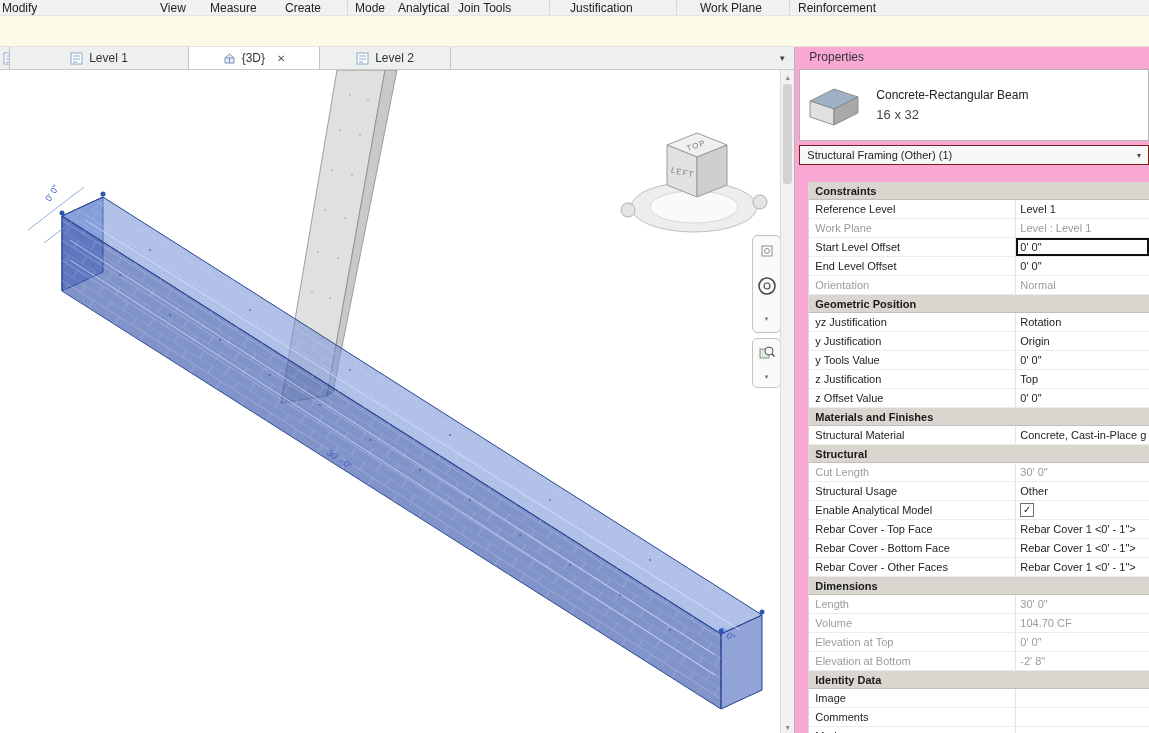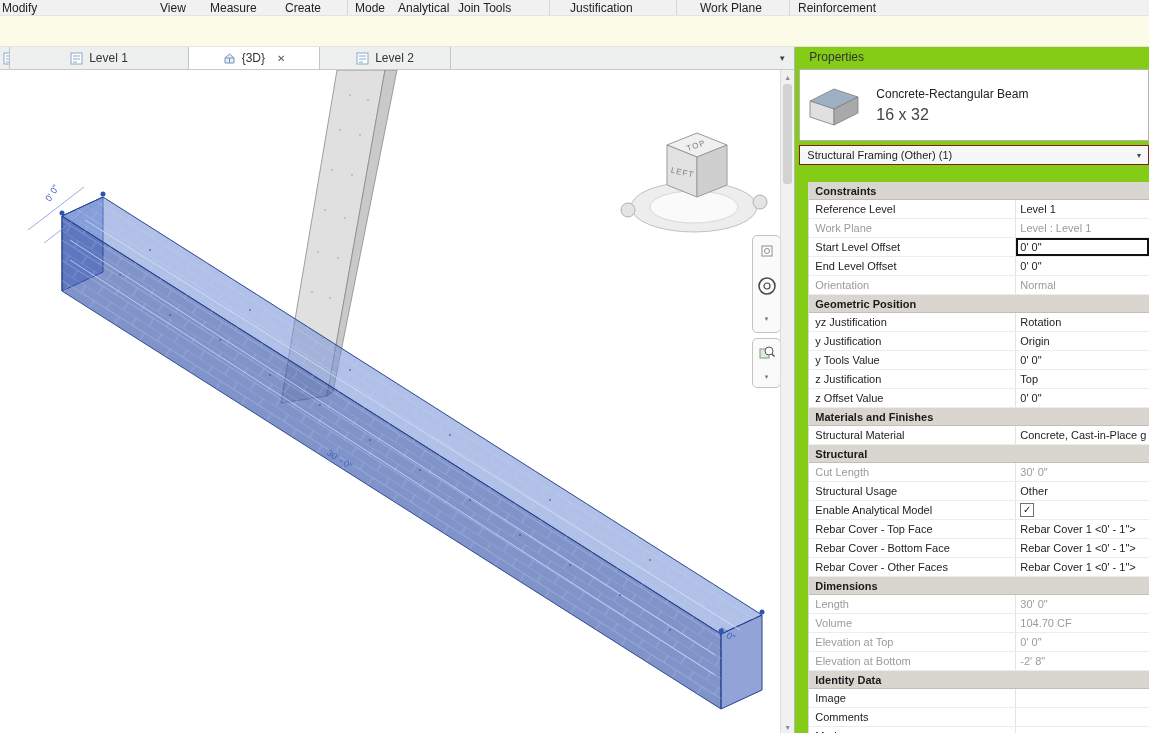--- a/index.html
+++ b/index.html
@@ -46,28 +46,28 @@
 
   
   .vscroll{position:absolute;right:0;top:0;width:13px;height:100%;background:#f1f1f1;
            border-left:1px solid #dcdcdc;display:flex;flex-direction:column;}
   .sbtn{height:14px;display:flex;align-items:center;justify-content:center;
         font-size:7px;color:#8c8c8c;}
   .sthumb{width:9px;margin:0 auto;height:100px;background:#d2d2d2;border-radius:3px;}
   .sdown{margin-top:auto;}
 
   
-  .props{width:354px;background:#84cc16;border-left:1px solid #b5b5b5;
+  .props{width:354px;background:#f9a8d4;border-left:1px solid #b5b5b5;
          display:flex;flex-direction:column;overflow:hidden;}
   .props-title{height:20px;display:flex;align-items:center;padding-left:14px;
                font-size:12px;color:#333;}
   .typebox{margin:2px 0 0 4px;border:1px solid #b3b3b3;background:#fff;height:66px;
            display:flex;align-items:center;gap:10px;padding:2px 4px;}
   .typename{font-size:12px;color:#222;}
-  .typesize{font-size:16px;color:#444;margin-top:5px;}
+  .typesize{font-size:13px;color:#444;margin-top:5px;}
   .selector{margin:4px 0 17px 4px;border:1px solid #7f1d1d;background:#f7f7f7;height:18px;
             display:flex;align-items:center;padding:0 7px;font-size:11px;color:#222;}
   .sel-chev{margin-left:auto;font-size:8px;color:#444;}
 
   .pgrid{margin-left:13px;background:#fff;border-left:1px solid #d9d9d9;flex:1;overflow:hidden;}
   .pgroup{height:17px;background:#d9d6d0;border-bottom:1px solid #c2bfb9;font-weight:bold;
           padding-left:6px;display:flex;align-items:center;font-size:11px;color:#1a1a1a;}
   .prow{display:flex;height:18px;border-bottom:1px solid #ececec;background:#fff;
         align-items:center;font-size:11px;}
   .pname{width:200px;border-right:1px solid #e4e4e4;padding-left:6px;white-space:nowrap;

